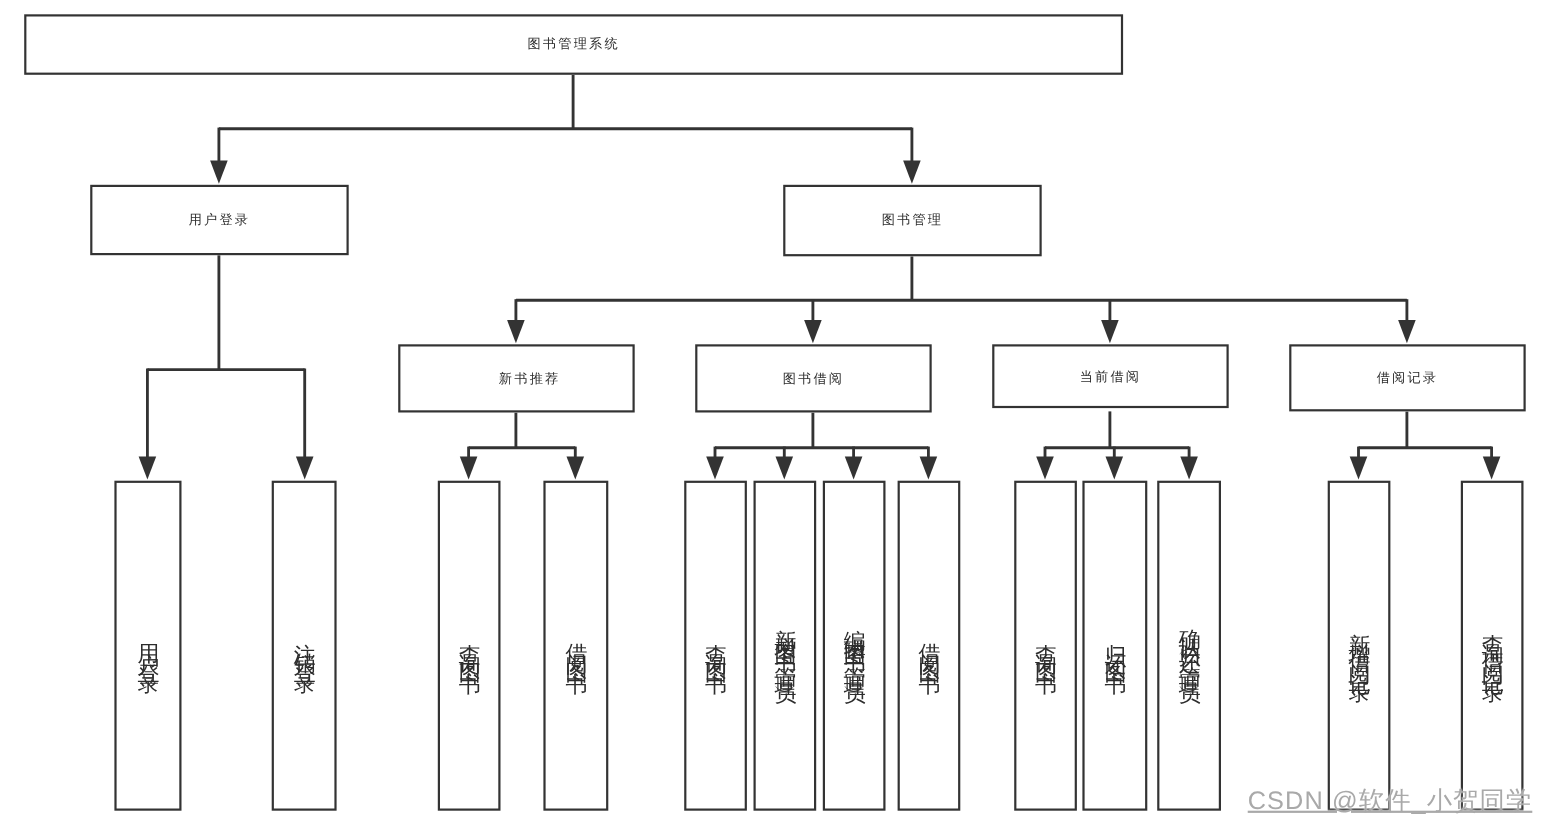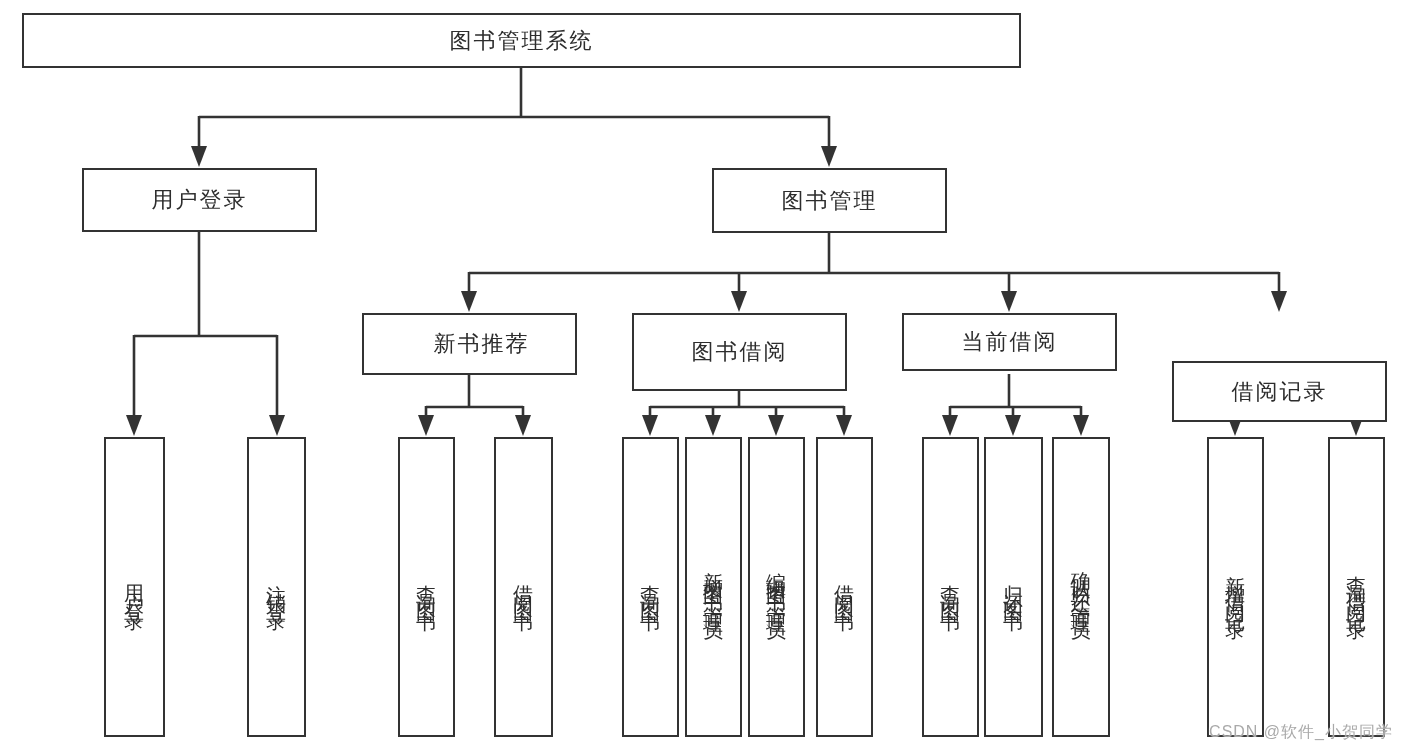--- a/index.html
+++ b/index.html
@@ -26,45 +26,46 @@
     position: absolute;
     box-sizing: border-box;
     border: 2.5px solid #333333;
     background: #ffffff;
     display: flex;
     align-items: center;
     justify-content: center;
     color: #2d2d2d;
   }
   .hnode span {
-    font-size: 22px;
+    font-size: 12px;
     letter-spacing: 2px;
     white-space: nowrap;
     color: #2d2d2d;
   }
   .vnode span {
     writing-mode: vertical-rl;
     text-orientation: mixed;
     font-size: 20px;
     line-height: 1;
     letter-spacing: 9px;
     color: #2d2d2d;
   }
   .vnode.long span {
     letter-spacing: 7px;
   }
   #watermark {
     position: absolute;
     right: 12px;
     bottom: 4px;
-    font-size: 16px;
+    font-size: 23px;
     color: #a9a9a9;
     letter-spacing: 1px;
     white-space: nowrap;
     text-shadow: 0 0 2px #ffffff;
+    text-decoration: underline;
   }
 </style>
 </head>
 <body>
 
 <div id="canvas">
 
   <svg id="connector-layer" viewBox="0 0 1405 747" xmlns="http://www.w3.org/2000/svg">
       <line x1="521" y1="68" x2="521" y2="117" stroke="#333333" stroke-width="2.6"></line>
       <line x1="199" y1="117" x2="829" y2="117" stroke="#333333" stroke-width="2.6"></line>
@@ -127,27 +128,27 @@
   <div class="node hnode" style="left:82px; top:168px; width:235px; height:64px;">
     <span>用户登录</span>
   </div>
   <div class="node hnode" style="left:712px; top:168px; width:235px; height:65px;text-align:right;">
     <span>图书管理</span>
   </div>
 
   <div class="node hnode" style="left:362px; top:313px; width:215px; height:62px;padding-left:24px;">
     <span>新书推荐</span>
   </div>
-  <div class="node hnode" style="left:632px; top:313px; width:215px; height:78px;">
+  <div class="node hnode" style="left:632px; top:313px; width:215px; height:62px;">
     <span>图书借阅</span>
   </div>
   <div class="node hnode" style="left:902px; top:313px; width:215px; height:58px;">
     <span>当前借阅</span>
   </div>
-  <div class="node hnode" style="left:1172px; top:313px; width:215px; height:61px;margin-top:48px;">
+  <div class="node hnode" style="left:1172px; top:313px; width:215px; height:61px;">
     <span>借阅记录</span>
   </div>
 
   <div class="node vnode" style="left:104px; top:437px; width:61px; height:300px;">
     <span>用户登录</span>
   </div>
   <div class="node vnode" style="left:247px; top:437px; width:59px; height:300px;">
     <span>注销登录</span>
   </div>
 

